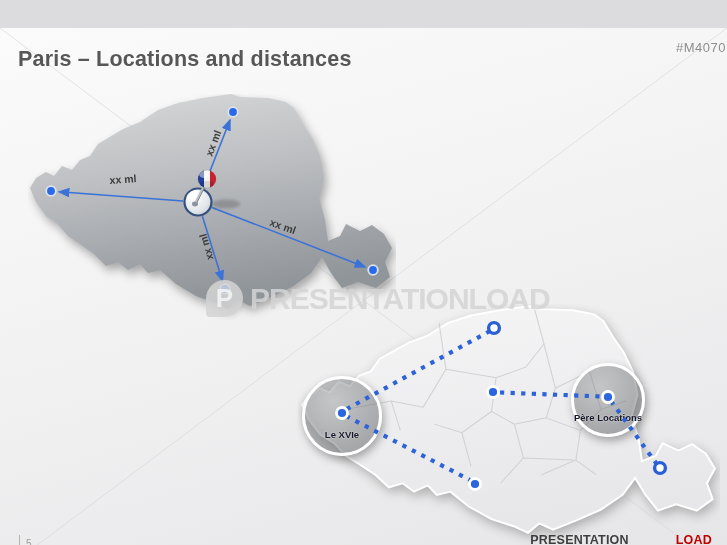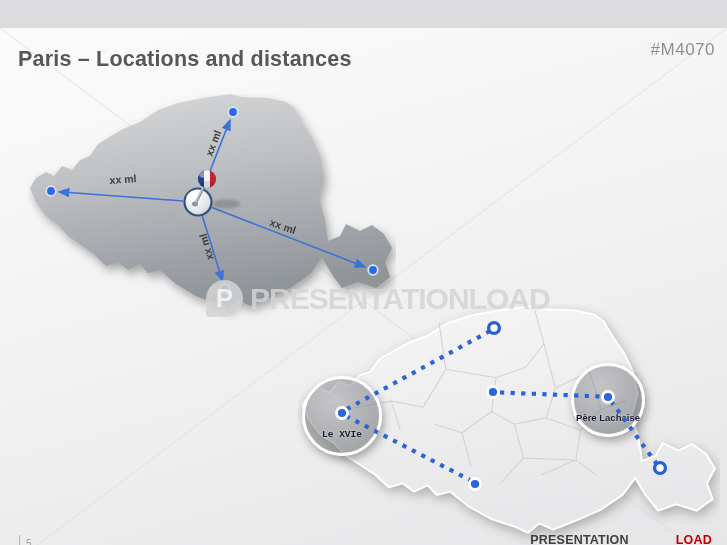--- a/index.html
+++ b/index.html
@@ -9,22 +9,22 @@
     font-family:"Liberation Sans",sans-serif;
     margin-top:28px;
   }
   svg{display:block;}
   .bg-x{position:absolute;left:0;top:0;z-index:1;}
   .title{
     position:absolute;left:18px;top:19px;z-index:4;
     font-size:21.5px;font-weight:bold;color:#575757;letter-spacing:.2px;
   }
   .code{
-    position:absolute;right:12px;top:12px;z-index:4;
-    font-size:17px;color:#8f8f8f;letter-spacing:.5px;
+    position:absolute;right:1px;top:12px;z-index:4;
+    font-size:13px;color:#8f8f8f;letter-spacing:.5px;
   }
   .upper-map{position:absolute;left:28px;top:66px;z-index:2;}
   .dist{
     position:absolute;width:40px;text-align:center;z-index:4;
     font-size:10.5px;font-weight:600;color:#3c3c3c;transform-origin:center;
   }
   .dist1{left:193px;top:109px;transform:rotate(-69deg);}
   .dist2{left:103px;top:145px;transform:rotate(-4deg);}
   .dist3{left:263px;top:192px;transform:rotate(20deg);}
   .dist4{left:186px;top:213px;transform:rotate(-106deg);}
@@ -34,21 +34,21 @@
     position:absolute;z-index:5;border-radius:50%;box-sizing:border-box;
     border:3px solid #ffffff;
     background:radial-gradient(circle at 38% 30%, rgba(128,130,133,.38), rgba(82,84,88,.52));
     box-shadow:2px 4px 8px rgba(70,70,70,.45);
   }
   .loc-label{
     position:absolute;left:50%;transform:translateX(-50%);white-space:nowrap;
     font-size:9.5px;font-weight:bold;color:#15182b;
     text-shadow:0 0 2px rgba(255,255,255,.85);
   }
-  .loc-xvie{left:302px;top:348px;width:80px;height:80px;font-family:Liberation Mono, monospace;}
+  .loc-xvie{left:302px;top:348px;width:80px;height:80px;}
   .loc-xvie .loc-label{top:50px;}
   .loc-louvre{left:455px;top:329px;width:76px;height:76px;}
   .loc-louvre .loc-label{top:47px;}
   .loc-lachaise{left:571px;top:335px;width:74px;height:74px;}
   .loc-lachaise .loc-label{top:46px;}
   .loc-stlouis{left:437px;top:422px;width:76px;height:76px;}
   .loc-stlouis .loc-label{top:48px;}
   .watermark{
     position:absolute;left:206px;top:252px;z-index:5;display:flex;align-items:center;gap:7px;
     pointer-events:none;
@@ -155,21 +155,21 @@
     <g transform="translate(2,2) scale(1.14 1.055)">
       <use href="#paris-outline" fill="url(#lowerGrad)" stroke="#ffffff" stroke-width="1.8" style="filter:drop-shadow(2px 4px 5px rgba(100,100,100,.45))"></use>
       <path d="M122,16 L128,60 L108,96 M128,60 L172,68 L198,58 L214,36 L206,4 M172,68 L168,100 L188,112 L216,106 L224,78 L214,36 M168,100 L142,120 L118,112 M142,120 L150,152 M188,112 L196,144 L176,168 M216,106 L246,118 L264,98 L254,62 L224,78 M246,118 L242,146 L212,160 M242,146 L260,160 M264,98 L286,90 M40,98 L80,90 L108,96 M80,90 L88,118 M196,144 L240,146" fill="none" stroke="#cdcdcf" stroke-width="0.9" opacity="0.9"></path>
     </g>
   </svg>
 
   <div class="loc loc-xvie">
     <span class="loc-label">Le XVIe</span>
   </div>
   <div class="loc loc-lachaise">
-    <span class="loc-label">Père Lachaise</span>
+    <span class="loc-label">Père Locations</span>
   </div>
 
   <svg class="lower-lines" width="422" height="242" viewBox="0 0 422 242">
     <g stroke="#2d63d9" stroke-width="4.2" stroke-dasharray="4.2 6.4" fill="none">
       <line x1="192" y1="27" x2="47" y2="106"></line>
       <line x1="48" y1="112" x2="172" y2="176"></line>
       <line x1="202" y1="88.5" x2="303" y2="92.5"></line>
       <line x1="313" y1="97" x2="358" y2="159"></line>
     </g>
     <g fill="#2a66e0" stroke="#ffffff" stroke-width="2.8">

